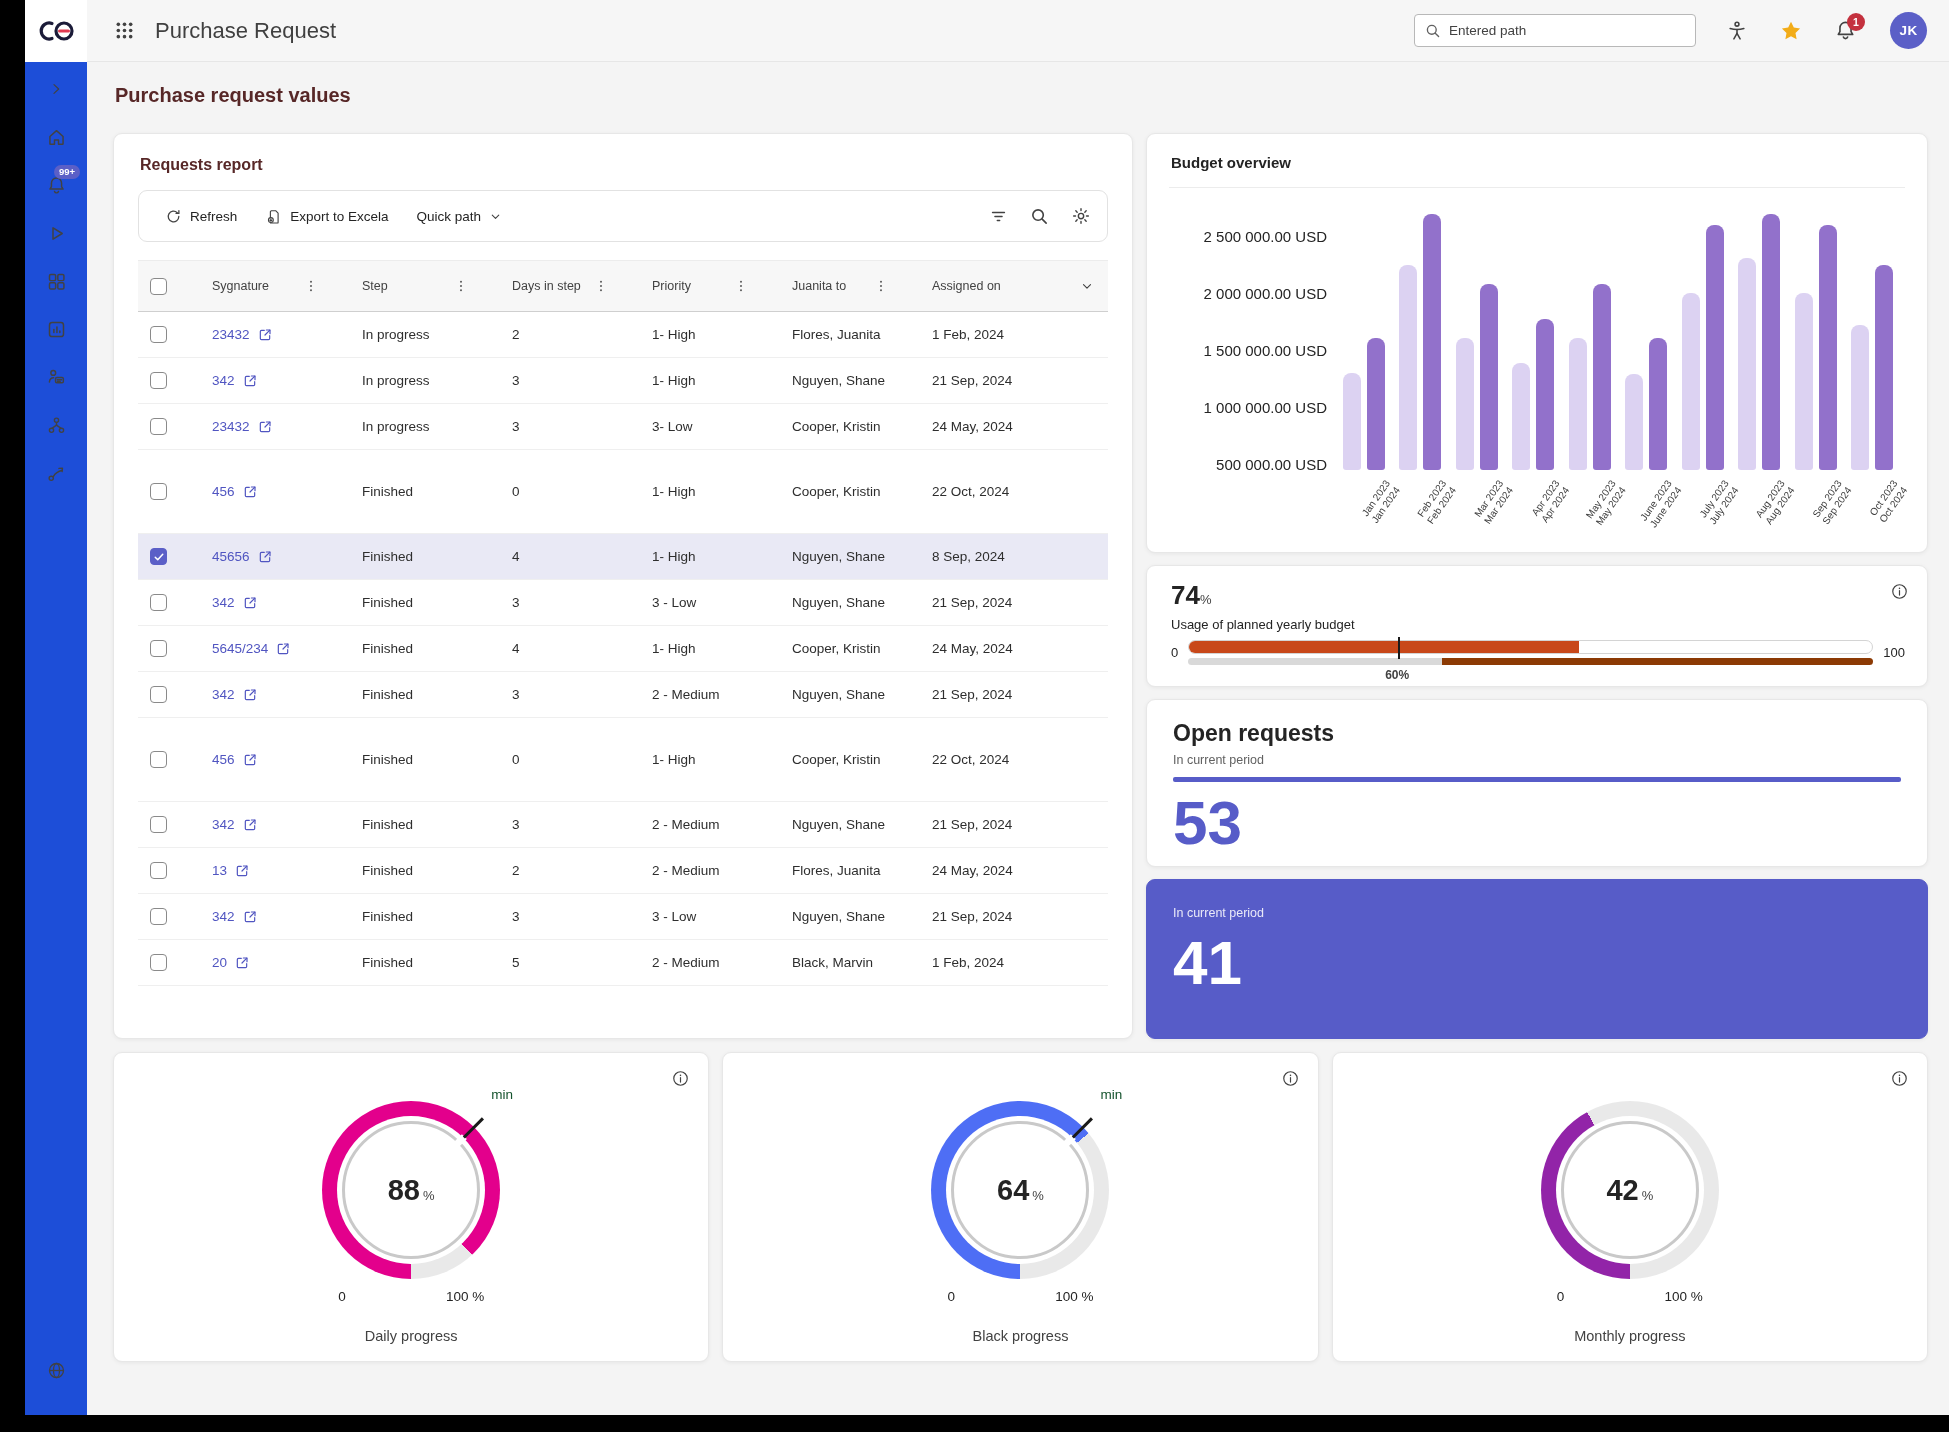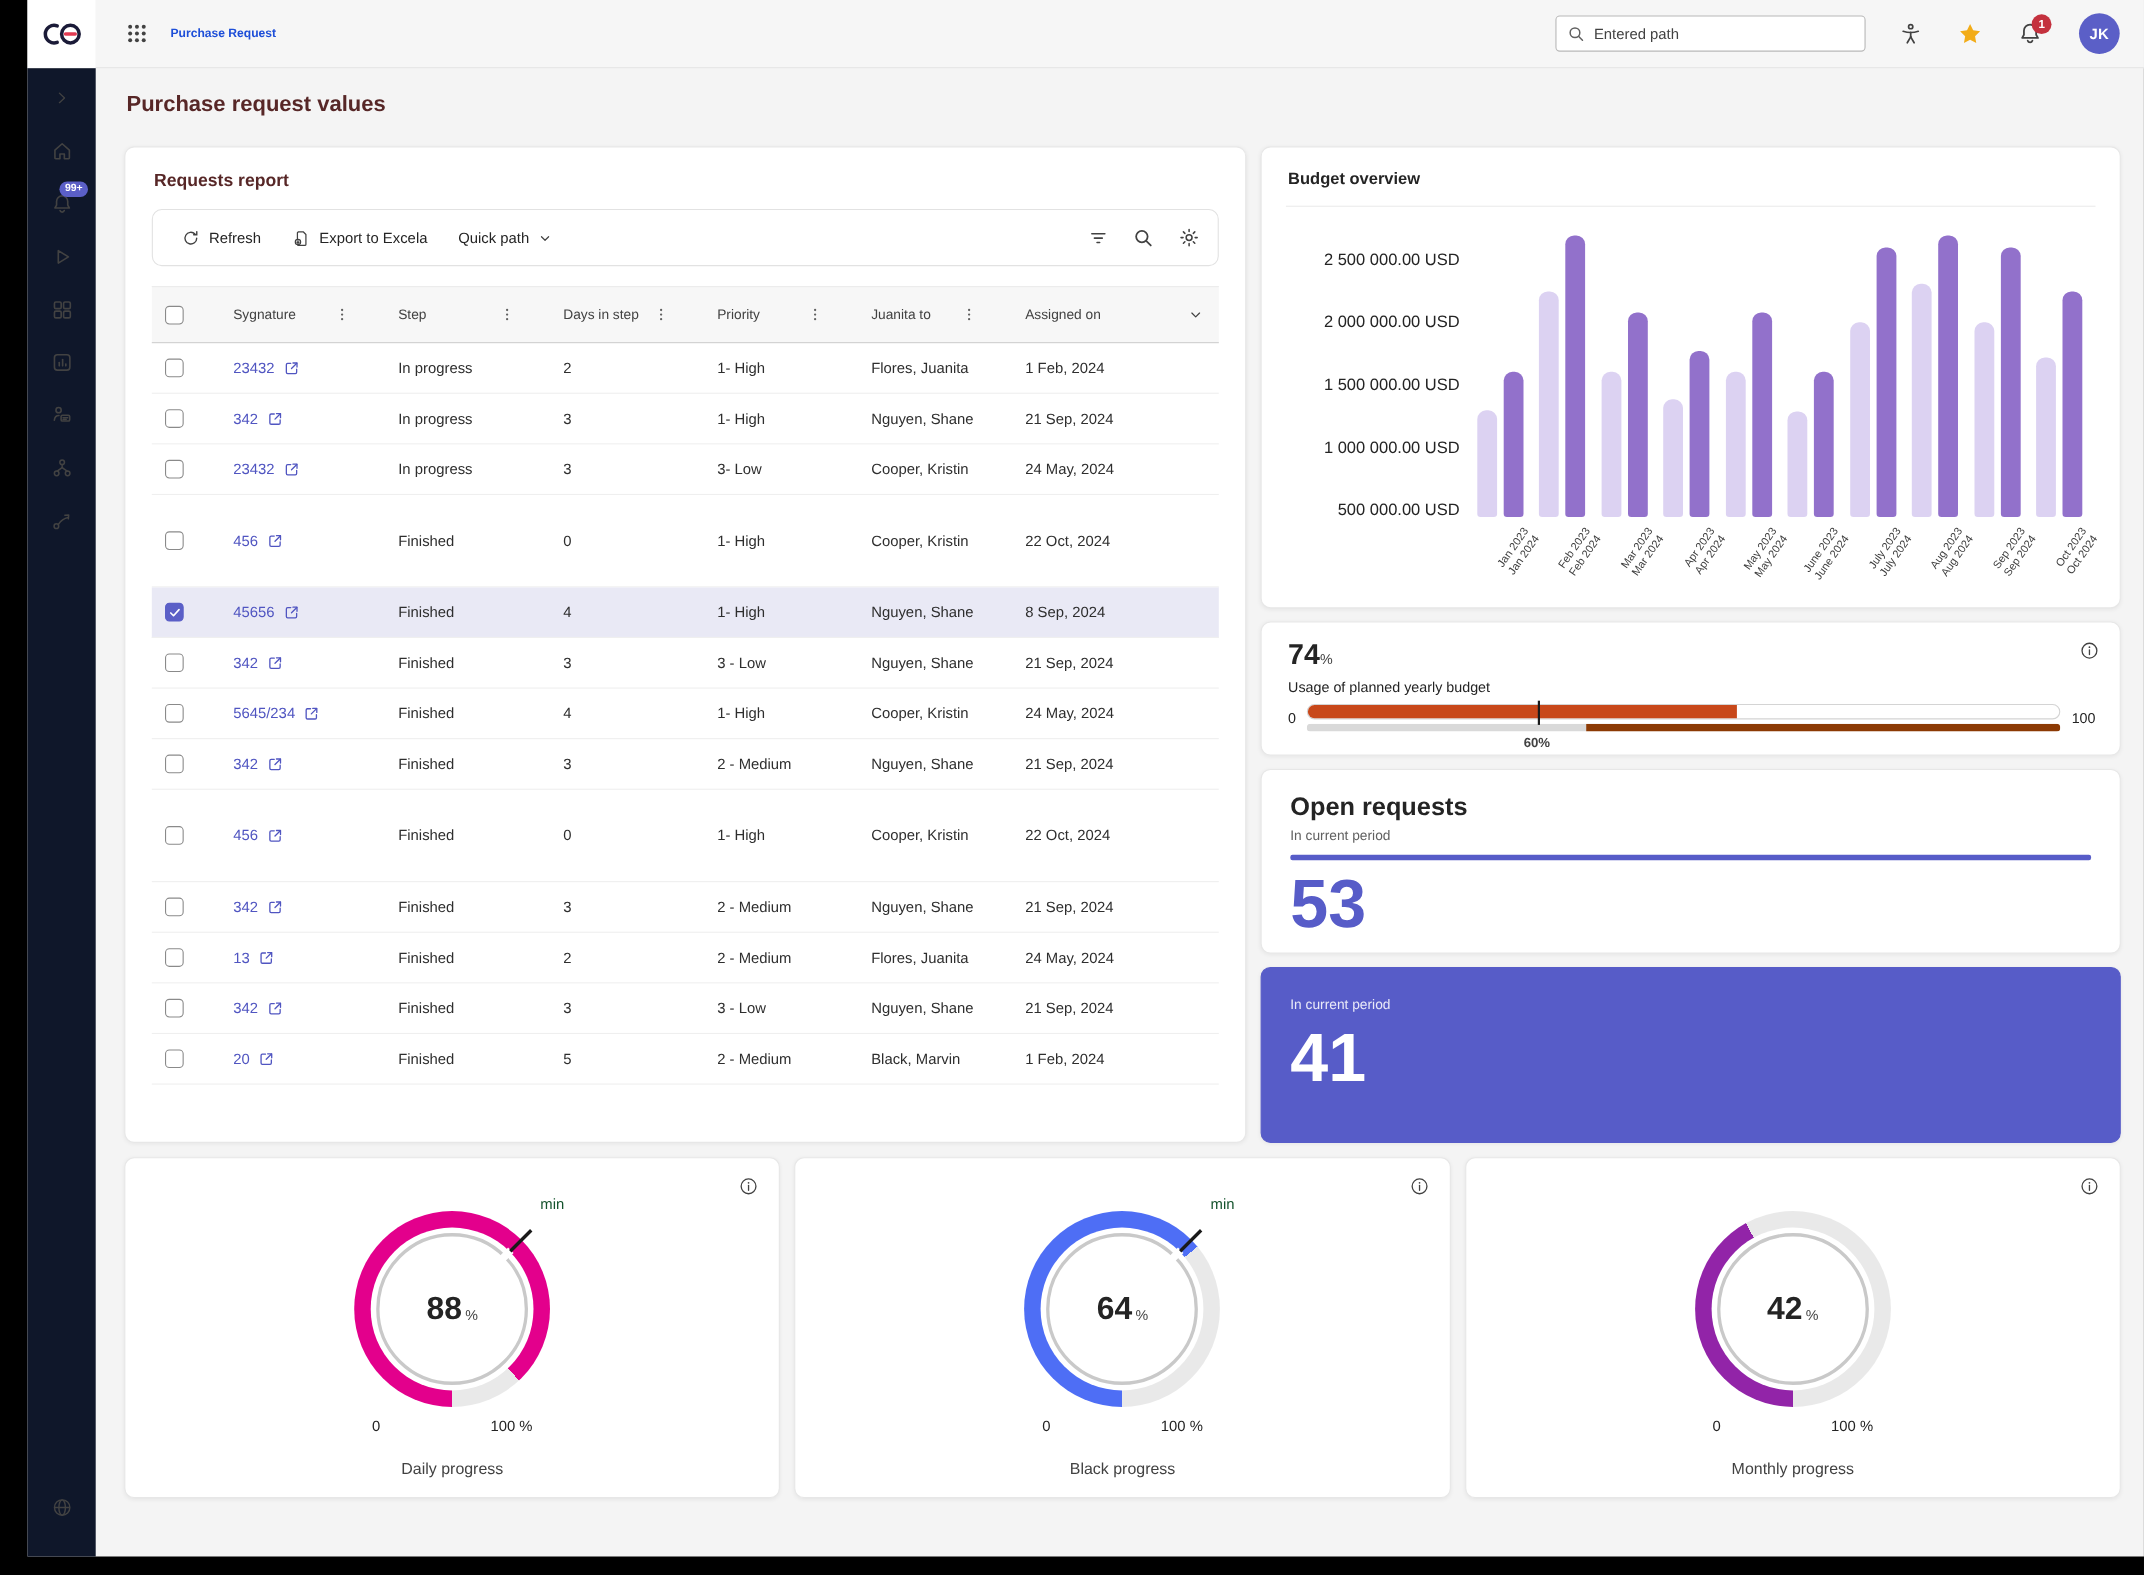--- a/index.html
+++ b/index.html
@@ -4,31 +4,31 @@
 <style>
   * { margin:0; padding:0; box-sizing:border-box; }
   html,body { width:1949px; height:1432px; background:#000; overflow:hidden;
     font-family:"Liberation Sans","DejaVu Sans",sans-serif; }
   .app { position:absolute; left:25px; top:0; right:0; bottom:17px; background:#f4f4f4; display:flex; flex-direction:column; }
 
   
   .topbar { height:62px; display:flex; align-items:stretch; flex:0 0 auto; }
   .logo-area { width:62px; background:#fff; display:flex; align-items:center; justify-content:center; }
   .topbar-main { flex:1; background:#f6f6f6; border-bottom:1px solid #e6e6e6; display:flex; align-items:center; padding:0 22px 0 24px; gap:14px; }
-  .app-title { font-size:11px; font-weight:700; color:#1d4ed8; margin-left:4px; }
+  .app-title { font-size:22px; font-weight:400; color:#404040; margin-left:4px; }
   .topbar-spacer { flex:1; }
   .searchbox { width:282px; height:33px; background:#fff; border:1px solid #b8b8b8; border-radius:4px; display:flex; align-items:center; padding:0 10px; gap:8px; }
   .searchbox .sval { font-size:13.5px; color:#424242; }
   .tb-icon { width:26px; height:26px; display:flex; align-items:center; justify-content:center; position:relative; margin-left:14px; cursor:pointer; }
   .badge-red { position:absolute; top:-5px; right:-7px; min-width:18px; height:18px; border-radius:9px; background:#c4313e; color:#fff; font-size:10.5px; font-weight:700; display:flex; align-items:center; justify-content:center; padding:0 4px; }
   .avatar { width:37px; height:37px; border-radius:50%; background:#5b5fc7; color:#fff; font-size:13.5px; font-weight:700; display:flex; align-items:center; justify-content:center; margin-left:18px; letter-spacing:.4px; }
 
   
   .body-row { flex:1; display:flex; min-height:0; }
-  .sidebar { width:62px; background:#0f172a; display:flex; flex-direction:column; align-items:center; padding-top:16px; gap:26px; }
+  .sidebar { width:62px; background:#1d4ed8; display:flex; flex-direction:column; align-items:center; padding-top:16px; gap:26px; }
   .side-ic { width:22px; height:22px; position:relative; display:flex; align-items:center; justify-content:center; cursor:pointer; }
   .badge-99 { position:absolute; top:-9px; left:9px; background:#5b5fc7; color:#fff; font-size:9.5px; font-weight:700; border-radius:9px; padding:2px 5px; line-height:1; }
   .side-globe { margin-top:auto; margin-bottom:34px; }
 
   
   .main { flex:1; padding:16px 21px 0 26px; overflow:hidden; }
   .page-title { font-size:20px; font-weight:800; color:#572727; margin:6px 0 26px 2px; }
   .grid { display:grid; grid-template-columns:1020px 1fr; gap:13px; align-items:start; }
   .card { background:#fff; border:1px solid #e7e7e7; border-radius:9px; box-shadow:0 1px 4px rgba(0,0,0,.06); }
 

